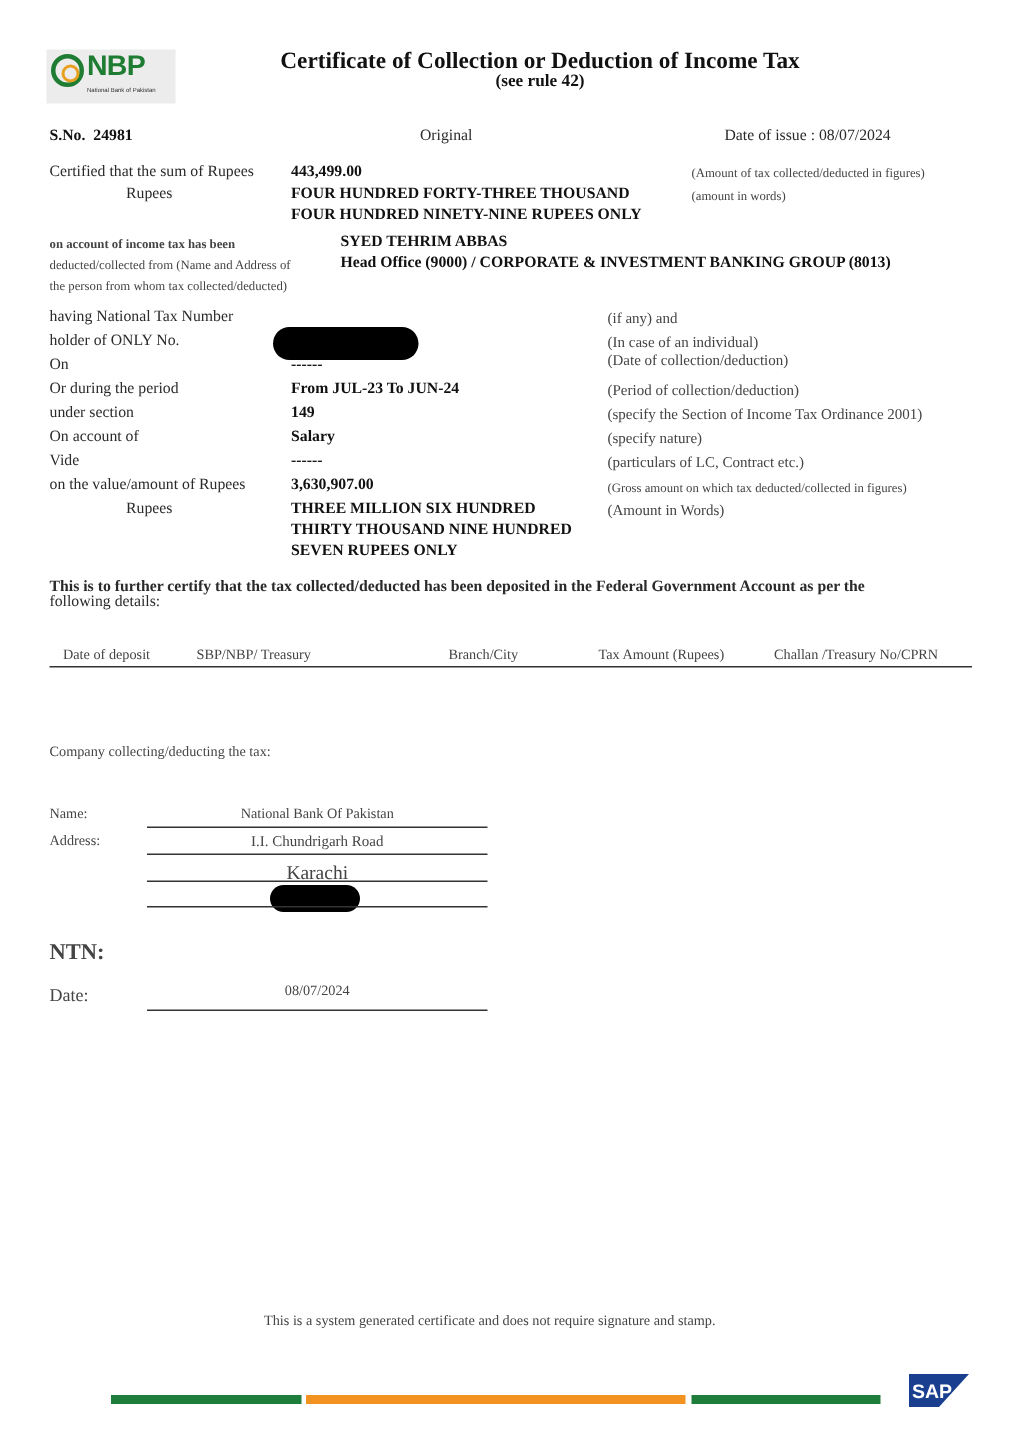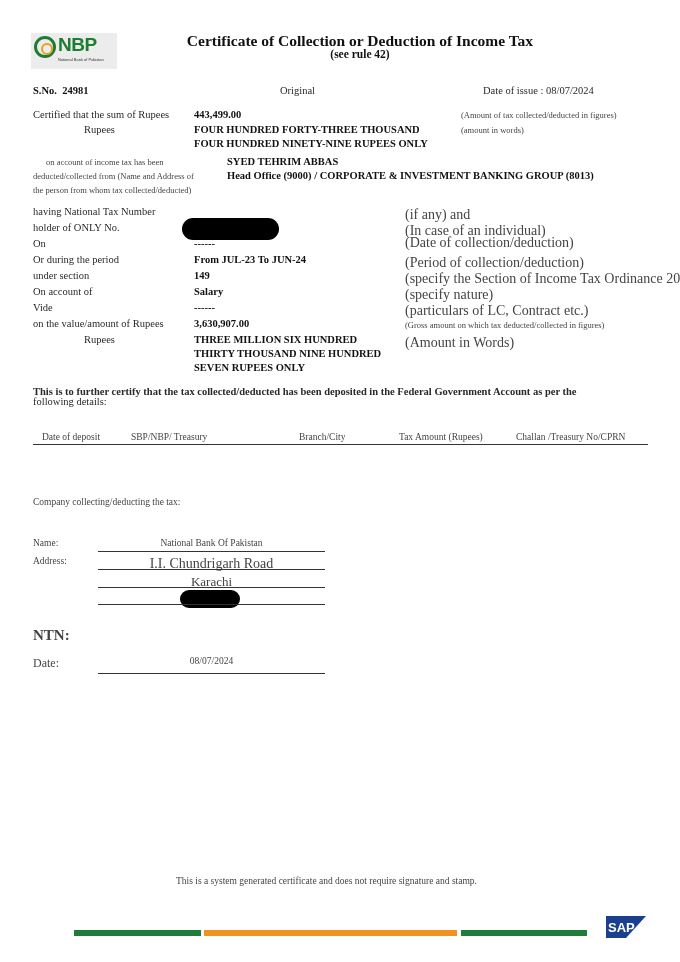--- a/index.html
+++ b/index.html
@@ -1,21 +1,21 @@
 <!DOCTYPE html>
 <html><head>
 <meta charset="utf-8">
 <style>
   html, body { margin:0; padding:0; background:#ffffff; }
   body { width:680px; height:962px; position:relative; overflow:hidden;
          font-family:"Liberation Serif", "DejaVu Serif", serif; color:#2a2a2a; }
   .abs { position:absolute; white-space:nowrap; }
   .b { font-weight:bold; color:#111; }
   .t10 { font-size:10.5px; }
-  .t9 { font-size:14px; color:#444; }
+  .t9 { font-size:10px; color:#444; }
   .t8 { font-size:8.5px; color:#444; }
 
   
   .logo { position:absolute; left:31px; top:33px; width:86px; height:36px; background:#ececec; }
   .logo-emblem { position:absolute; left:3px; top:3px; width:22px; height:22px; border-radius:50%;
                  border:3px solid #1e7d32; box-sizing:border-box; }
   .logo-emblem::after { content:""; position:absolute; left:4px; top:4px; width:8px; height:8px;
                  border-radius:50%; border:2px solid #e8a020; }
   .logo-text { position:absolute; left:27px; top:1px; font-family:"Liberation Sans", sans-serif;
                font-weight:bold; font-size:19px; color:#1e7d32; letter-spacing:-0.5px; }
@@ -52,21 +52,21 @@
 <div class="abs t10" style="left:483px; top:85px;">Date of issue : 08/07/2024</div>
 
 <div class="abs t10" style="left:33px; top:109px;">Certified that the sum of Rupees</div>
 <div class="abs b t10" style="left:194px; top:109px;">443,499.00</div>
 <div class="abs t8" style="left:461px; top:110px;">(Amount of tax collected/deducted in figures)</div>
 <div class="abs t10" style="left:84px; top:124px;">Rupees</div>
 <div class="abs b t10" style="left:194px; top:124px;">FOUR HUNDRED FORTY-THREE THOUSAND</div>
 <div class="abs b t10" style="left:194px; top:138px;">FOUR HUNDRED NINETY-NINE RUPEES ONLY</div>
 <div class="abs t8" style="left:461px; top:125px;">(amount in words)</div>
 
-<div class="abs t8" style="left:46px; top:157px;">on account of income tax has been</div>
+<div class="abs t8" style="left:33px; top:157px;font-weight:bold;">on account of income tax has been</div>
 <div class="abs t8" style="left:33px; top:171px;">deducted/collected from (Name and Address of</div>
 <div class="abs t8" style="left:33px; top:185px;">the person from whom tax collected/deducted)</div>
 <div class="abs b t10" style="left:227px; top:156px;">SYED TEHRIM ABBAS</div>
 <div class="abs b t10" style="left:227px; top:170px;">Head Office (9000) / CORPORATE &amp; INVESTMENT BANKING GROUP (8013)</div>
 
 <div>
   <div class="abs t10" style="left:33px; top:206px;">having National Tax Number</div>
   <div class="abs t9" style="left:405px; top:207px;">(if any) and</div>
 
   <div class="abs t10" style="left:33px; top:222px;">holder of ONLY No.</div>
@@ -116,21 +116,21 @@
   <div class="uline" style="left:33px; top:444px; width:615px;"></div>
 </div>
 
 <div class="abs t9" style="left:33px; top:497px; font-size:9.5px;">Company collecting/deducting the tax:</div>
 
 <div class="abs t9" style="left:33px; top:538px; font-size:9.5px;">Name:</div>
 <div class="abs t9" style="left:98px; top:538px; width:227px; text-align:center; font-size:9.5px;">National Bank Of Pakistan</div>
 <div class="uline" style="left:98px; top:551px; width:227px;"></div>
 
 <div class="abs t9" style="left:33px; top:556px; font-size:9.5px;">Address:</div>
-<div class="abs t9" style="left:98px; top:556px; width:227px; text-align:center; font-size:14px;">I.I. Chundrigarh Road</div>
+<div class="abs t9" style="left:98px; top:556px; width:227px; text-align:center; font-size:10px;">I.I. Chundrigarh Road</div>
 <div class="uline" style="left:98px; top:569px; width:227px;"></div>
 <div class="abs t9" style="left:98px; top:574px; width:227px; text-align:center; font-size:13px;">Karachi</div>
 <div class="uline" style="left:98px; top:587px; width:227px;"></div>
 
 <div class="abs t9" style="left:33px; top:627px; font-size:15px;font-weight:bold;">NTN:</div>
 <div class="redact" style="left:180px; top:590px; width:60px; height:18px; border-radius:9px;"></div>
 <div class="uline" style="left:98px; top:604px; width:227px;"></div>
 
 <div class="abs t9" style="left:33px; top:656px; font-size:12px;">Date:</div>
 <div class="abs t9" style="left:98px; top:656px; width:227px; text-align:center; font-size:9.5px;">08/07/2024</div>

